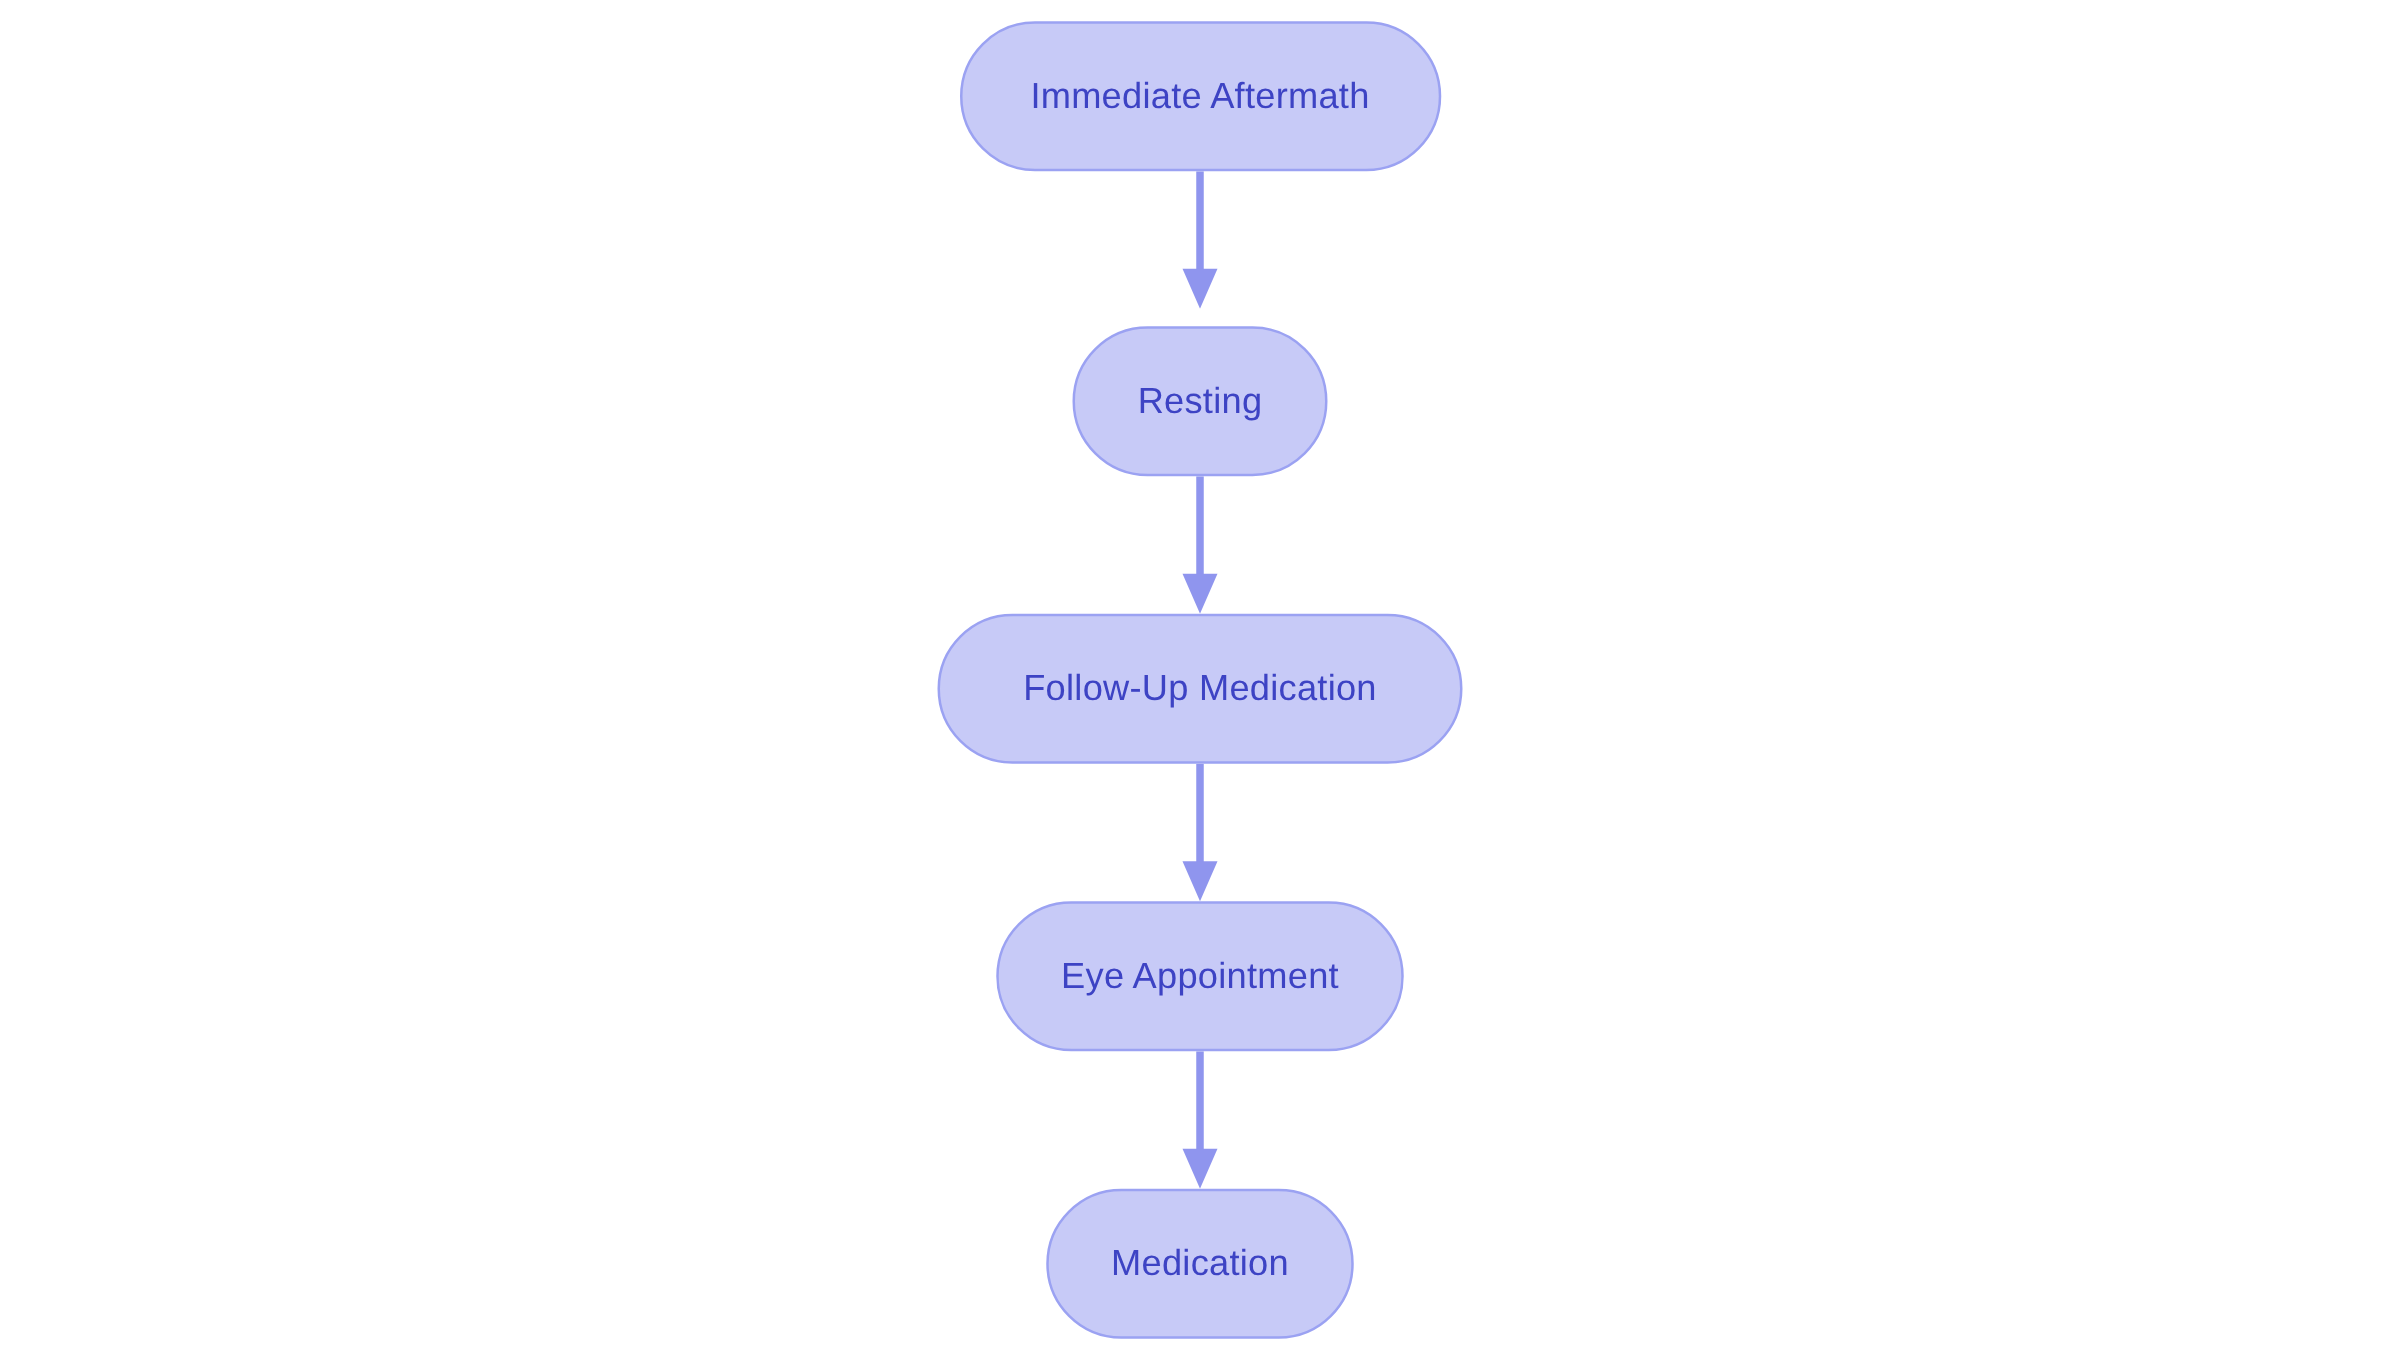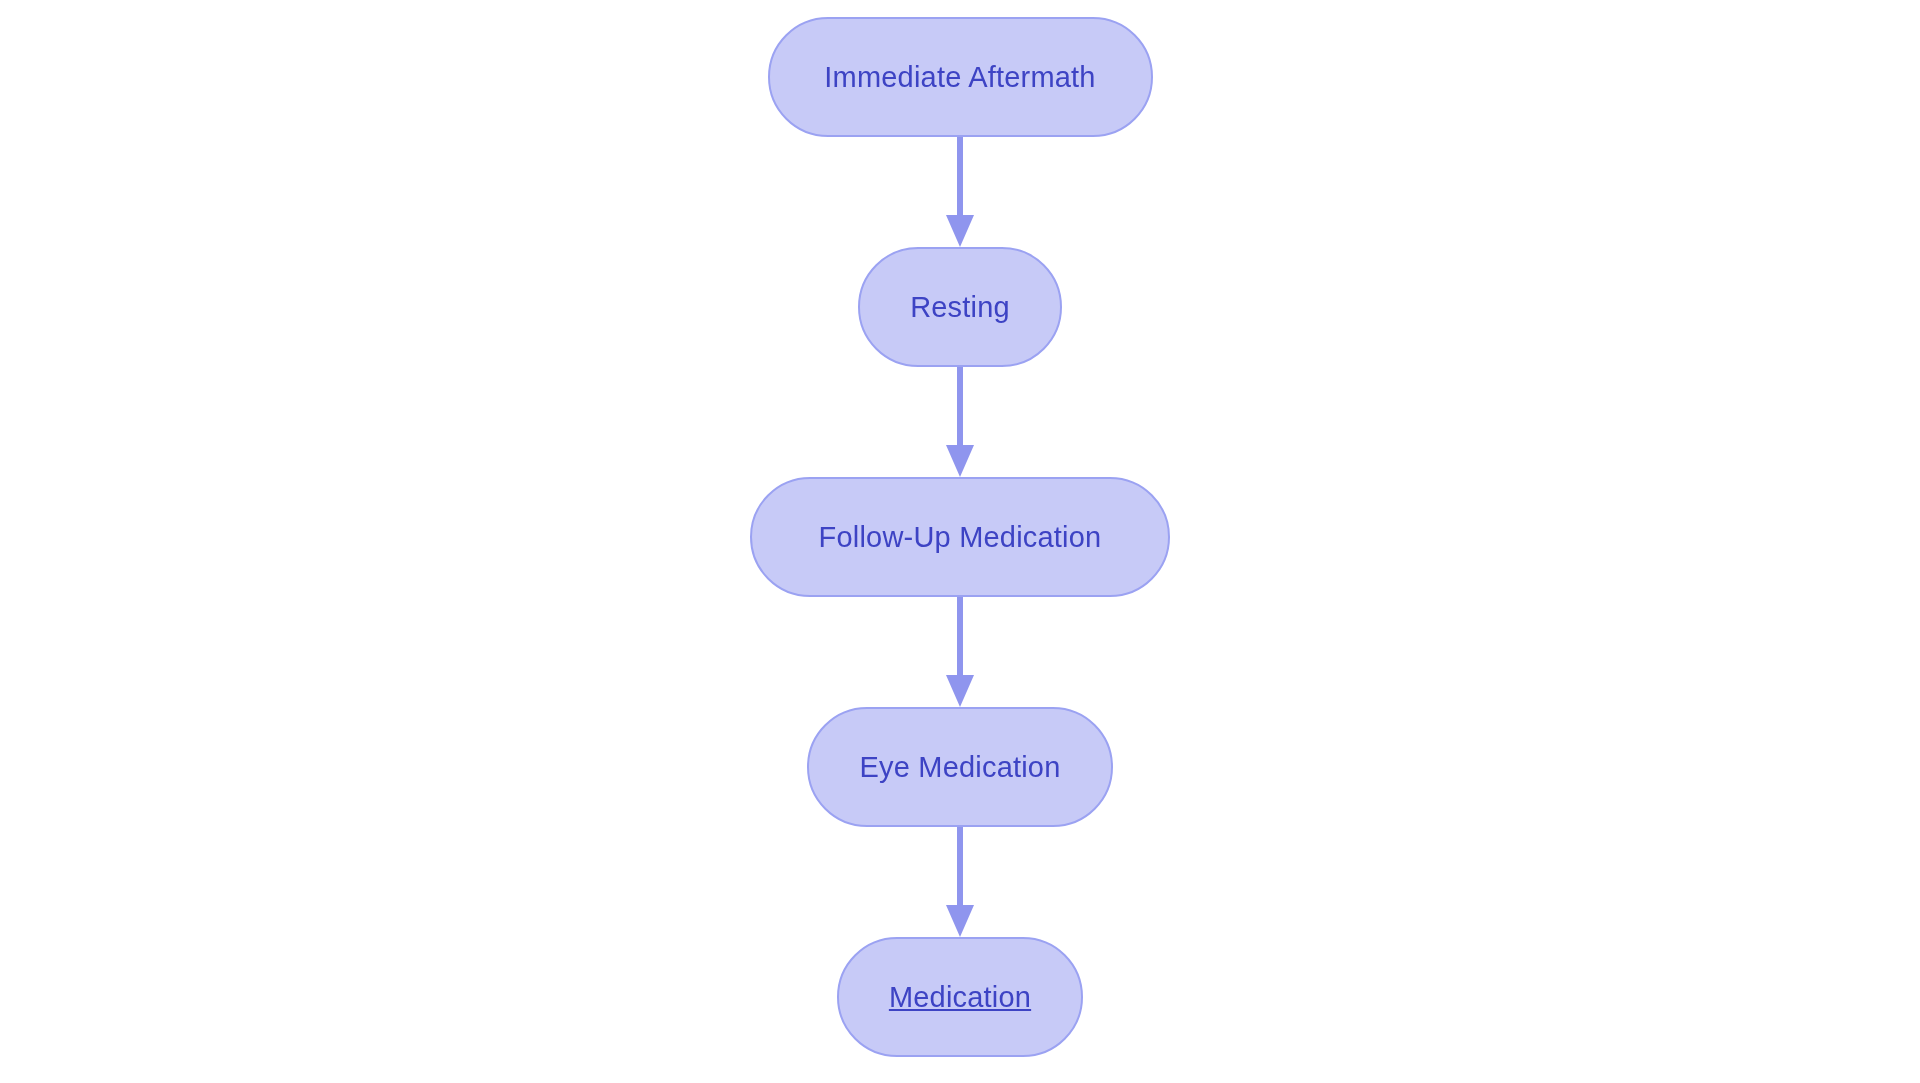--- a/index.html
+++ b/index.html
@@ -50,38 +50,38 @@
 
 <div class="canvas">
   <div class="flow" id="flow" style="--node-fill: #c7caf7; --node-border: #9ba2f2; --node-text: #3d43c4;">
       <div class="flow-node" style="min-width: 385px;">
         <span>Immediate Aftermath</span>
       </div>
       <svg width="32" height="110" viewBox="0 0 32 110" class="flow-arrow">
         <rect x="13" y="0" width="6" height="82" fill="#8f95ee"></rect>
         <polygon points="2,78 30,78 16,110" fill="#8f95ee"></polygon>
       </svg>
-      <div class="flow-node" style="min-width: 200px;">
+      <div class="flow-node" style="min-width: 200px; margin-top: 14px;">
         <span>Resting</span>
       </div>
       <svg width="32" height="110" viewBox="0 0 32 110" class="flow-arrow">
         <rect x="13" y="0" width="6" height="82" fill="#8f95ee"></rect>
         <polygon points="2,78 30,78 16,110" fill="#8f95ee"></polygon>
       </svg>
       <div class="flow-node" style="min-width: 420px;">
         <span>Follow-Up Medication</span>
       </div>
       <svg width="32" height="110" viewBox="0 0 32 110" class="flow-arrow">
         <rect x="13" y="0" width="6" height="82" fill="#8f95ee"></rect>
         <polygon points="2,78 30,78 16,110" fill="#8f95ee"></polygon>
       </svg>
       <div class="flow-node" style="min-width: 294px;">
-        <span>Eye Medication</span>
+        <span>Eye Appointment</span>
       </div>
       <svg width="32" height="110" viewBox="0 0 32 110" class="flow-arrow">
         <rect x="13" y="0" width="6" height="82" fill="#8f95ee"></rect>
         <polygon points="2,78 30,78 16,110" fill="#8f95ee"></polygon>
       </svg>
-      <div class="flow-node" style="min-width: 245px; text-decoration: underline;">
+      <div class="flow-node" style="min-width: 245px;">
         <span>Medication</span>
       </div>
     </div>
 </div>
 
 </body></html>

